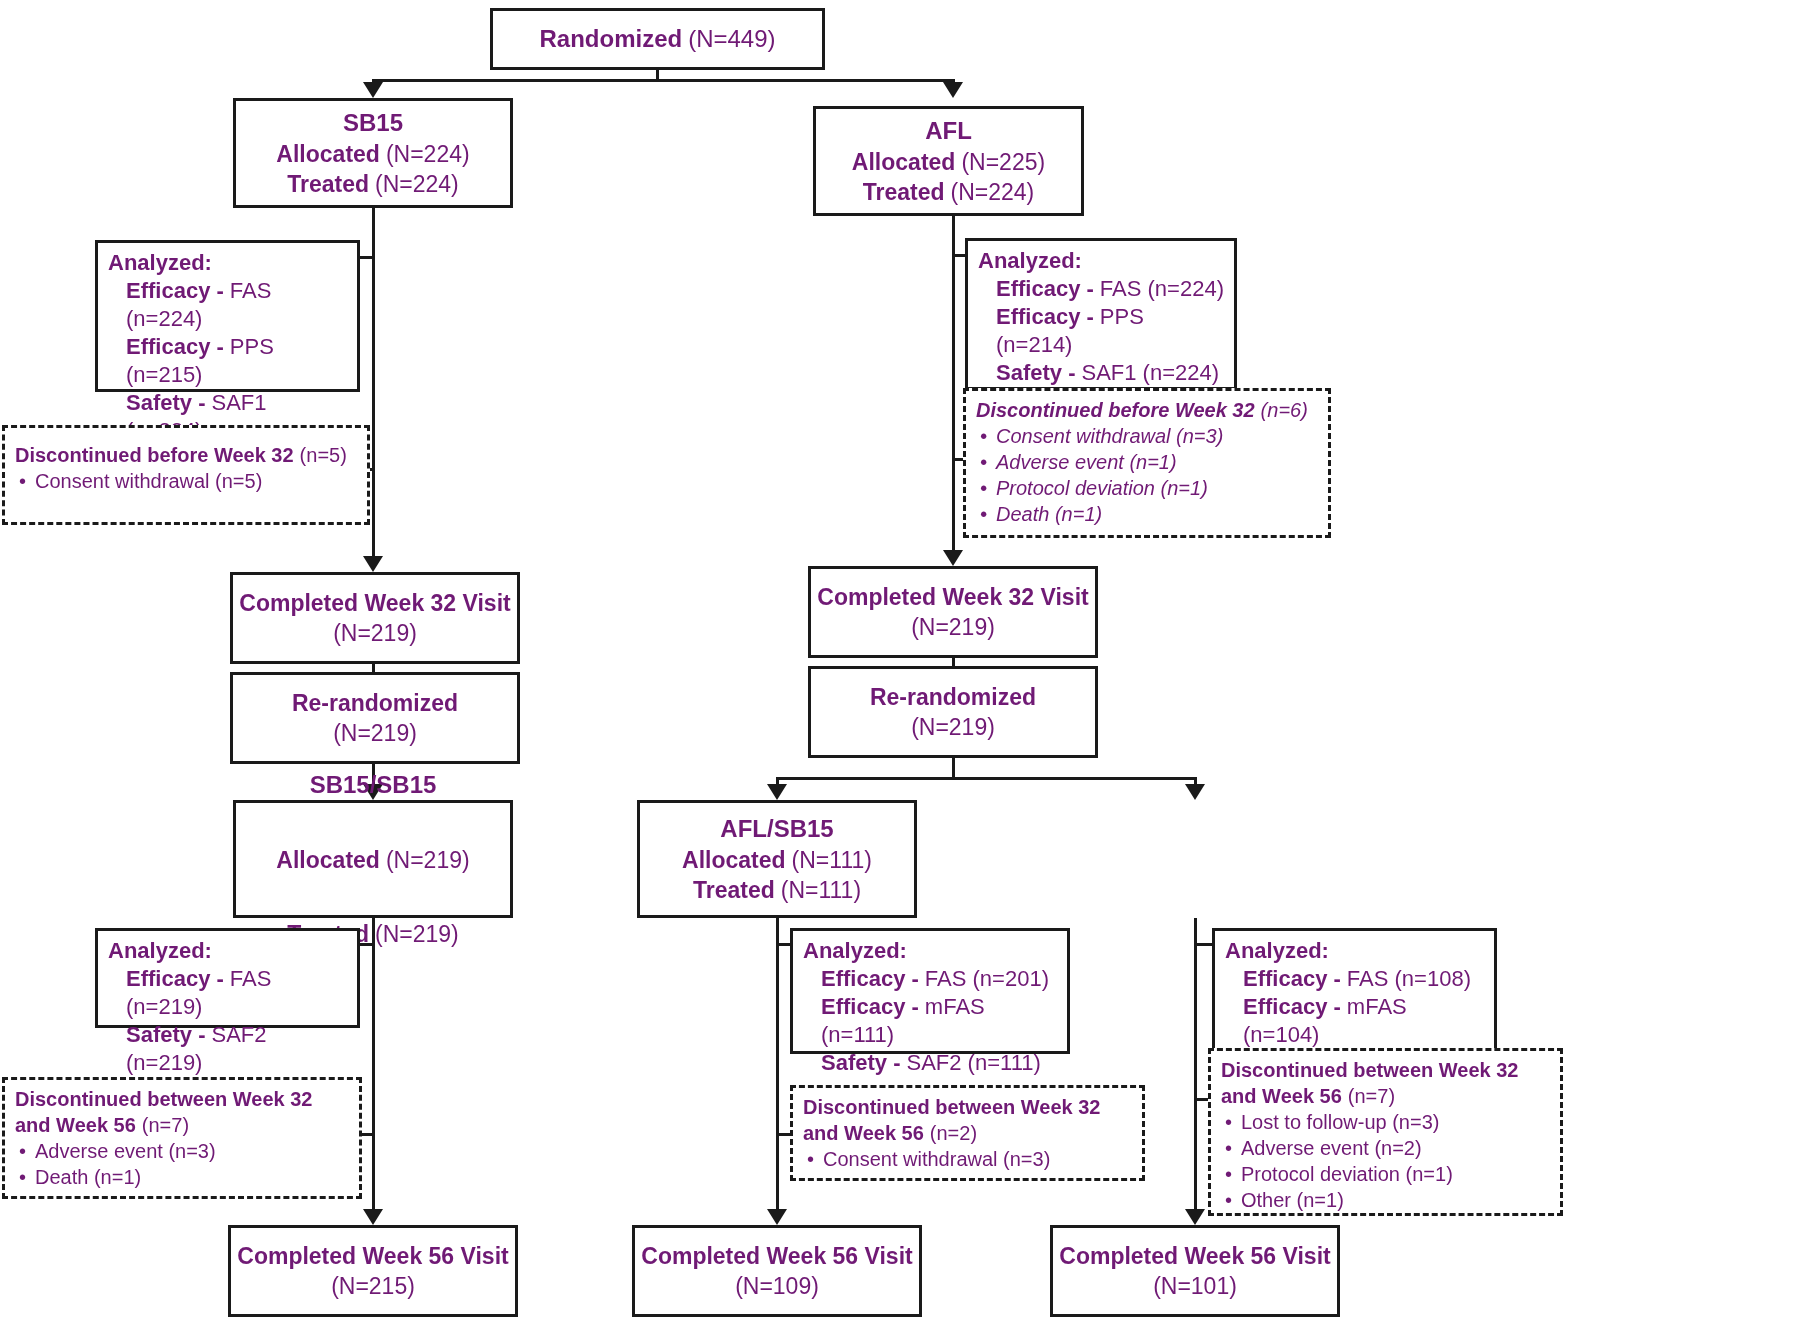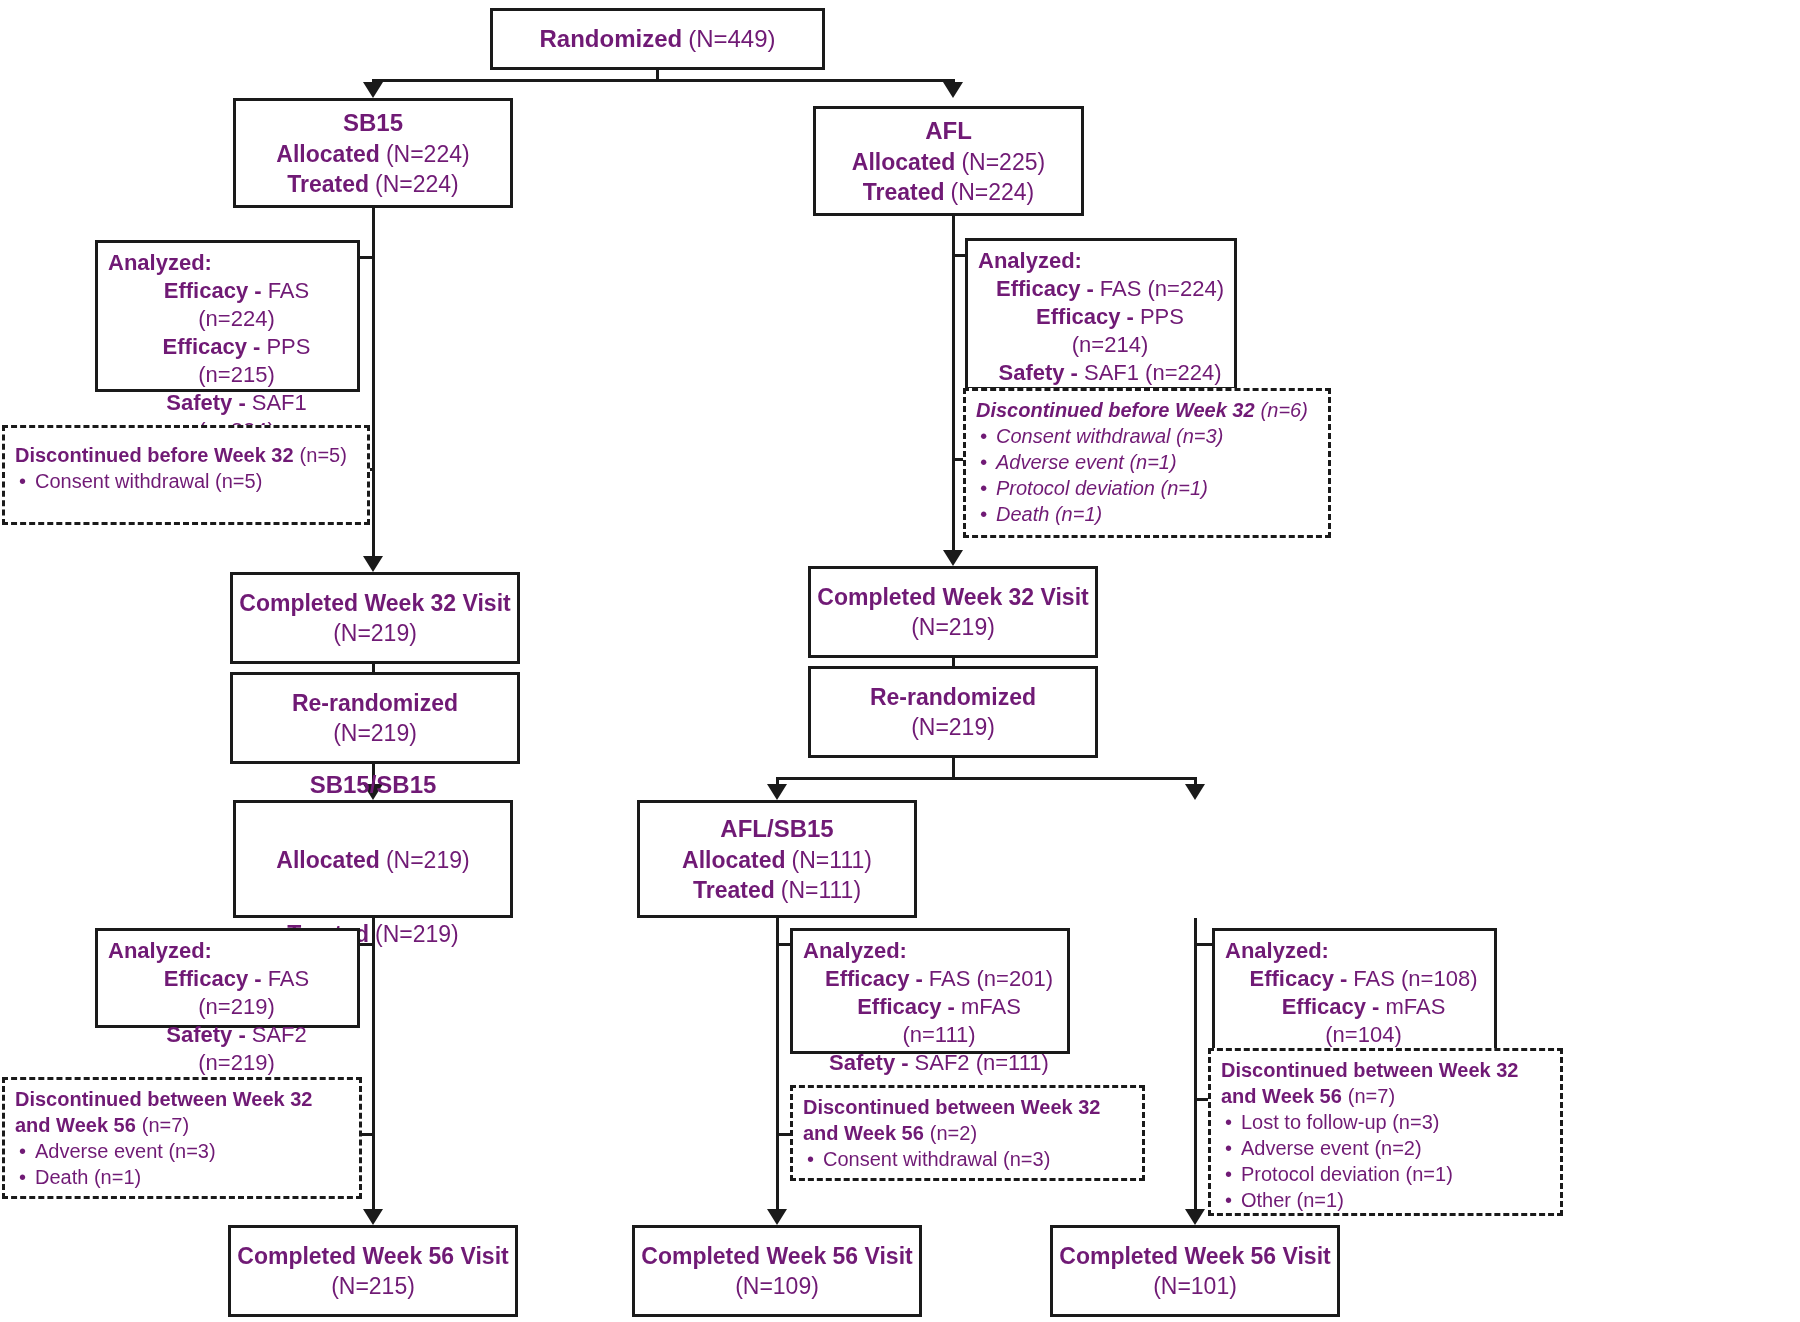--- a/index.html
+++ b/index.html
@@ -13,21 +13,21 @@
   }
   .box.dashed { border-style:dashed; }
   .center {
     display:flex; flex-direction:column; align-items:center;
     justify-content:center; text-align:center;
   }
   .leftpad { padding:6px 10px; }
   .title { font-weight:bold; font-size:24px; line-height:32px; }
   .cline { font-size:23px; line-height:30px; }
   .aline { font-size:22px; line-height:28px; }
-  .aline.indent { padding-left:18px;text-align:center; }
+  .aline.indent { padding-left:18px; }
   .dline { font-size:20px; line-height:26px; }
   .b { font-weight:bold; }
   .sp { margin-left:6px; }
   .bullet { position:relative; padding-left:20px; }
   .bullet::before { content:"\2022"; position:absolute; left:4px; }
   .vline, .hline { position:absolute; background:#1a1a1a; }
   .vline { width:3px; }
   .hline { height:3px; }
   .arrow {
     position:absolute; width:0; height:0;

